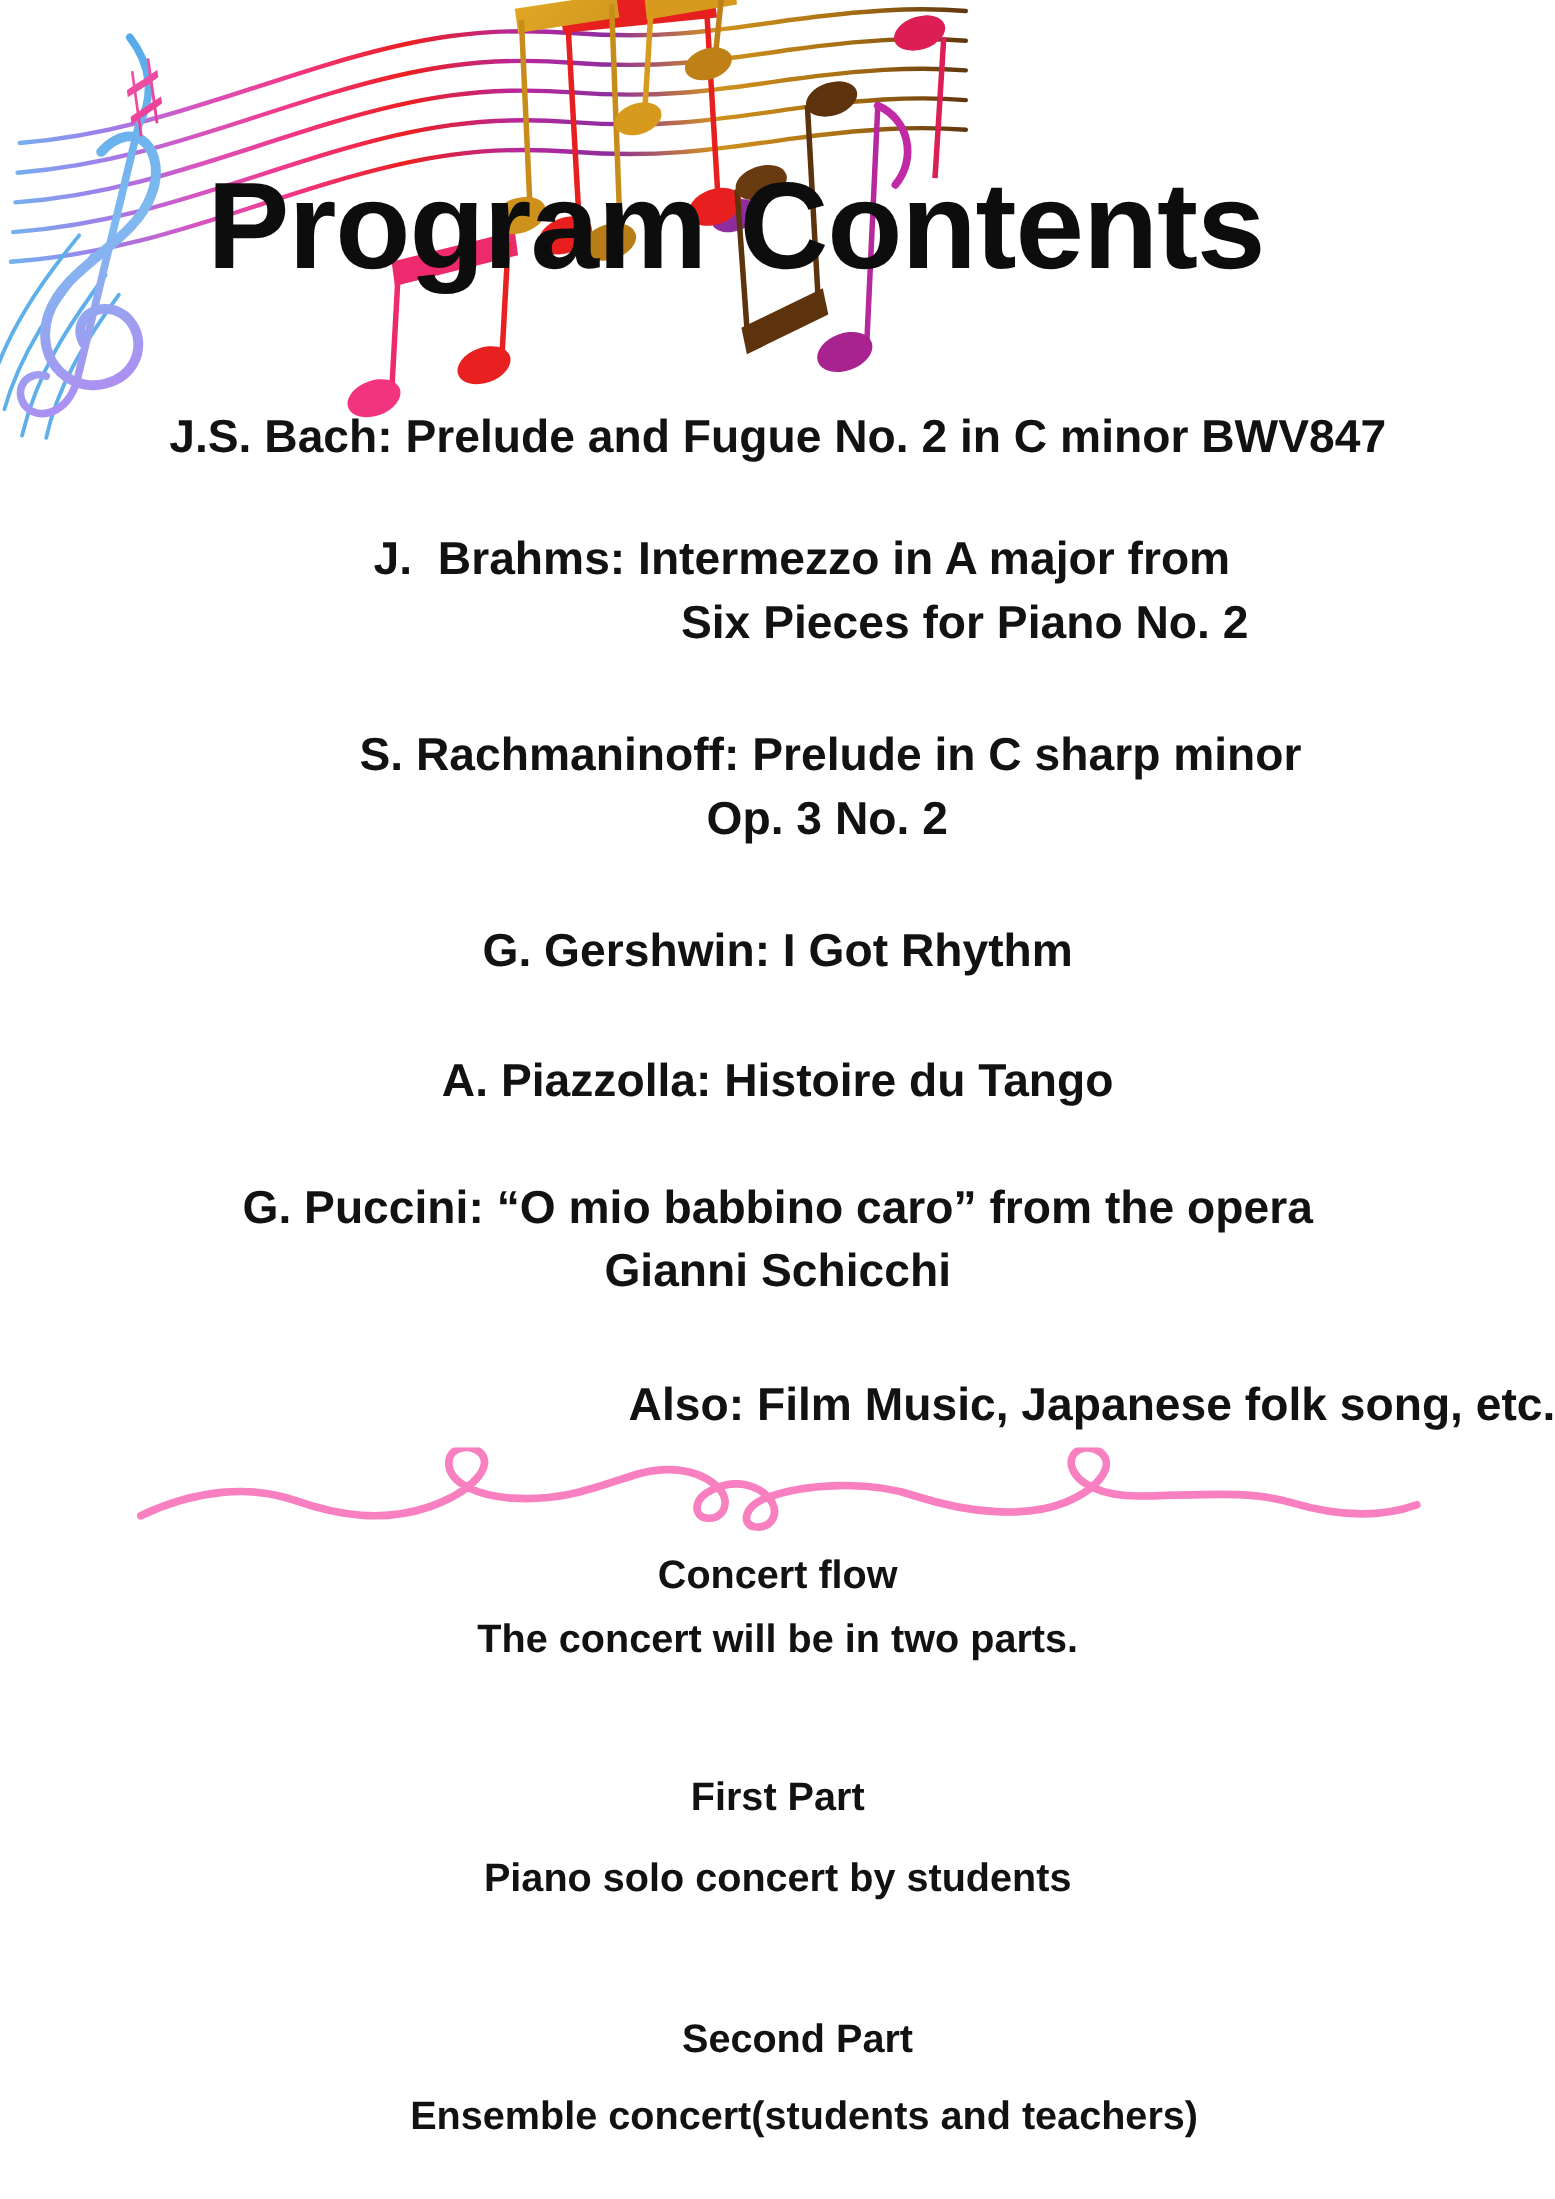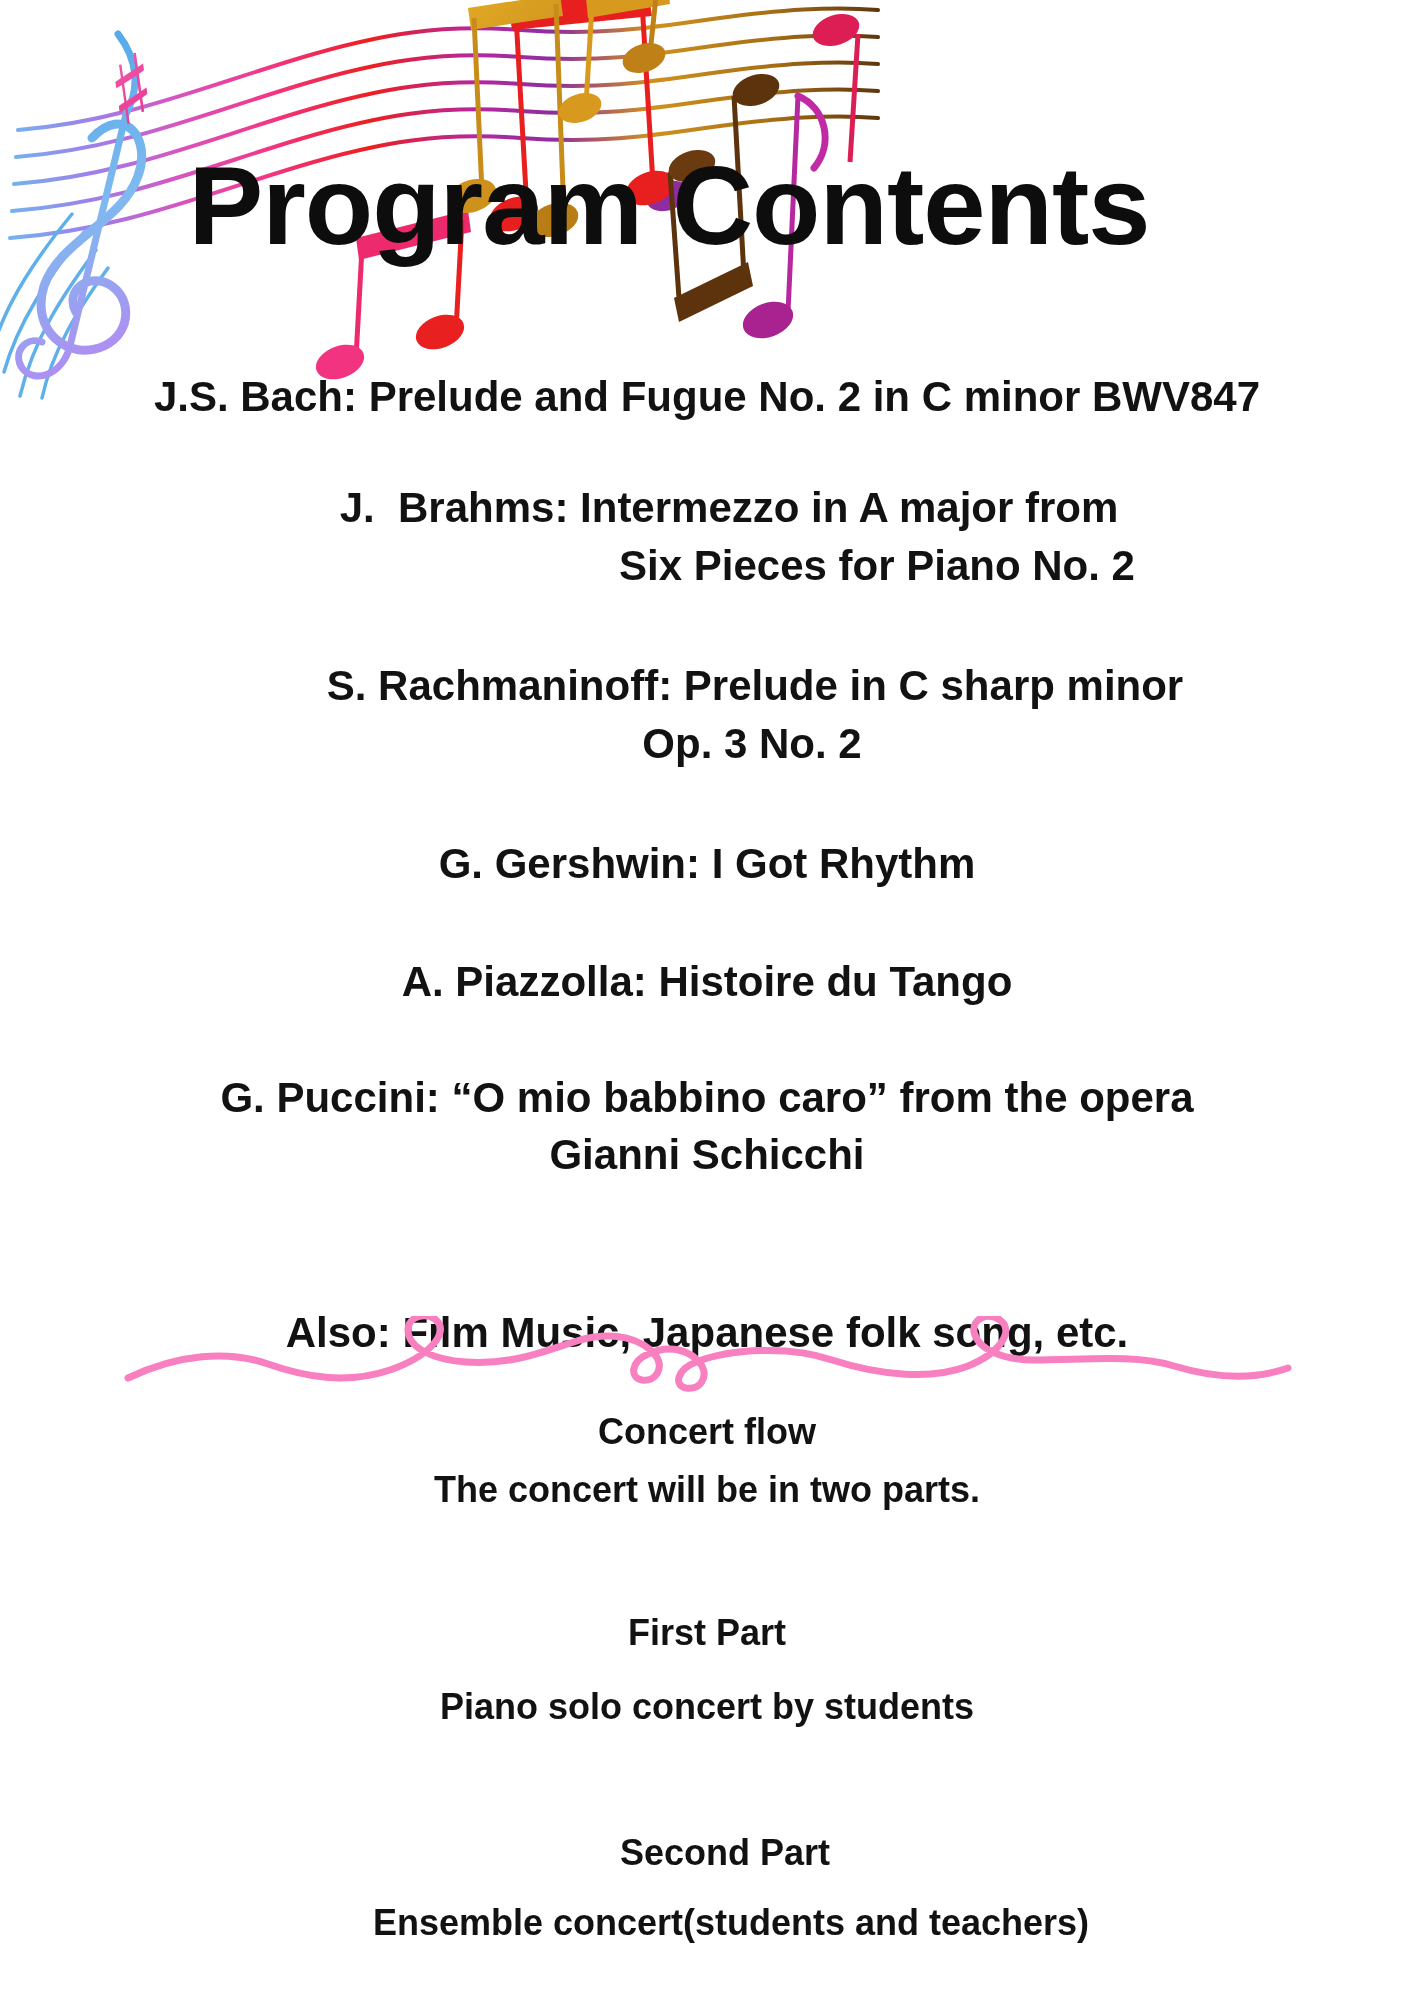--- a/index.html
+++ b/index.html
@@ -26,21 +26,21 @@
     text-align:center;font-weight:700;white-space:pre;
   }
   .fs-list{font-size:42px;line-height:52px;}
   .fs-flow{font-size:36px;line-height:58px;}
   .shift-brahms2{transform:translateX(170px);}
   .shift-rach2{transform:translateX(45px);}
   .t-bach{top:371px;} .t-br1{top:482px;padding-left:22px;} .t-br2{top:540px;}
   .t-ra1{top:660px;margin-left:48px;} .t-ra2{top:718px;}
   .t-ger{top:838px;} .t-pia{top:956px;}
   .t-pu1{top:1072px;} .t-pu2{top:1129px;}
-  .t-also{top:1307px;}
+  .t-also{top:1251px;text-align:right;}
   .t-cf{top:1403px;} .t-tp{top:1461px;}
   .t-fp{top:1604px;} .t-ps{top:1678px;}
   .t-sp{top:1824px;padding-left:18px;} .t-en{top:1894px;padding-left:24px;}
   .divider{position:absolute;left:118px;top:1316px;pointer-events:none;}
 </style>
 </head>
 <body>
 
 <div class="page">
 

